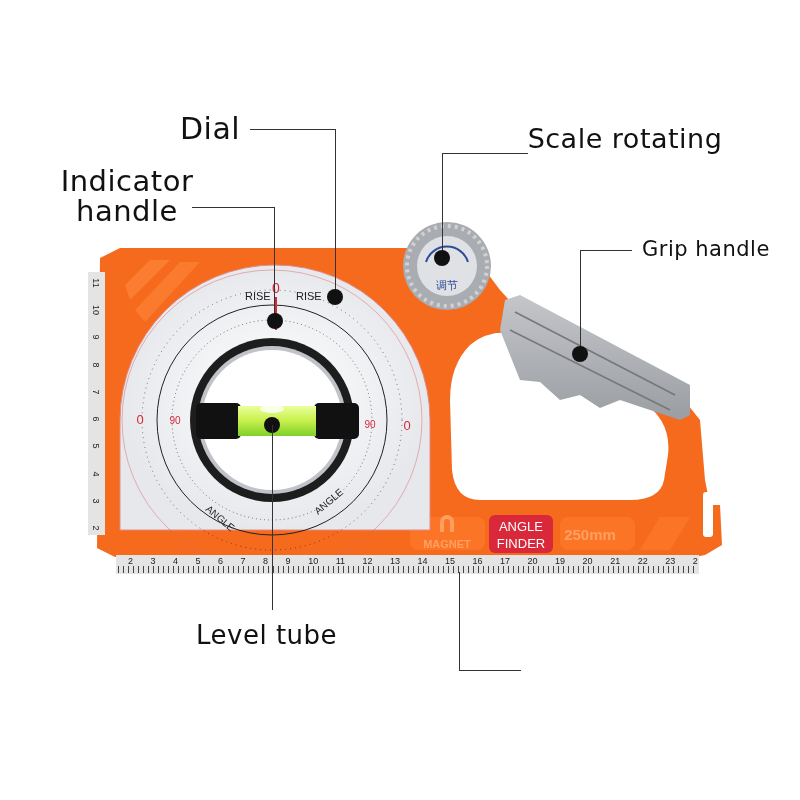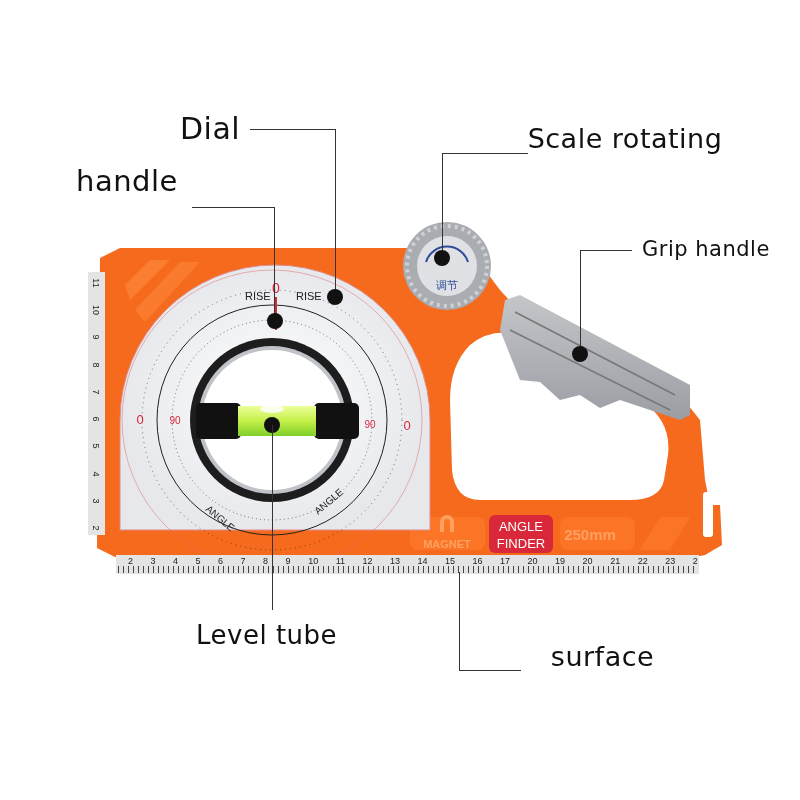--- a/index.html
+++ b/index.html
@@ -148,20 +148,21 @@
   <span style="transform:rotate(90deg);">3</span>
   <span style="transform:rotate(90deg);">2</span>
 </div>
 
 <div class="label" style="left:180px;top:114px;font-size:30px;text-align:right;">Dial</div>
 <div class="line" style="left:250px;top:129px;width:86px;height:1px;"></div>
 <div class="line" style="left:335px;top:129px;width:1px;height:168px;"></div>
 <div class="dot" style="left:327px;top:289px;"></div>
 
 <div class="label center" style="left:52px;top:166px;width:150px;font-size:29px;">
+  <div>Indicator</div>
   <div>handle</div>
 </div>
 <div class="line" style="left:192px;top:207px;width:83px;height:1px;"></div>
 <div class="line" style="left:274px;top:207px;width:1px;height:112px;"></div>
 <div class="dot" style="left:267px;top:313px;"></div>
 
 <div class="label center" style="left:525px;top:124px;width:200px;text-align:center;">
   <div>Scale rotating</div>
 </div>
 <div class="line" style="left:442px;top:153px;width:86px;height:1px;"></div>
@@ -173,14 +174,13 @@
 <div class="line" style="left:580px;top:250px;width:1px;height:102px;"></div>
 <div class="dot" style="left:572px;top:346px;"></div>
 
 <div class="dot" style="left:264px;top:417px;"></div>
 <div class="line" style="left:272px;top:425px;width:1px;height:185px;"></div>
 <div class="label" style="left:196px;top:620px;font-size:26px;">Level tube</div>
 
 <div class="line" style="left:459px;top:572px;width:1px;height:98px;"></div>
 <div class="line" style="left:459px;top:670px;width:62px;height:1px;"></div>
 <div class="label center" style="left:525px;top:642px;width:155px;">
-  <div>surface</div>
 </div>
 
 </body></html>

